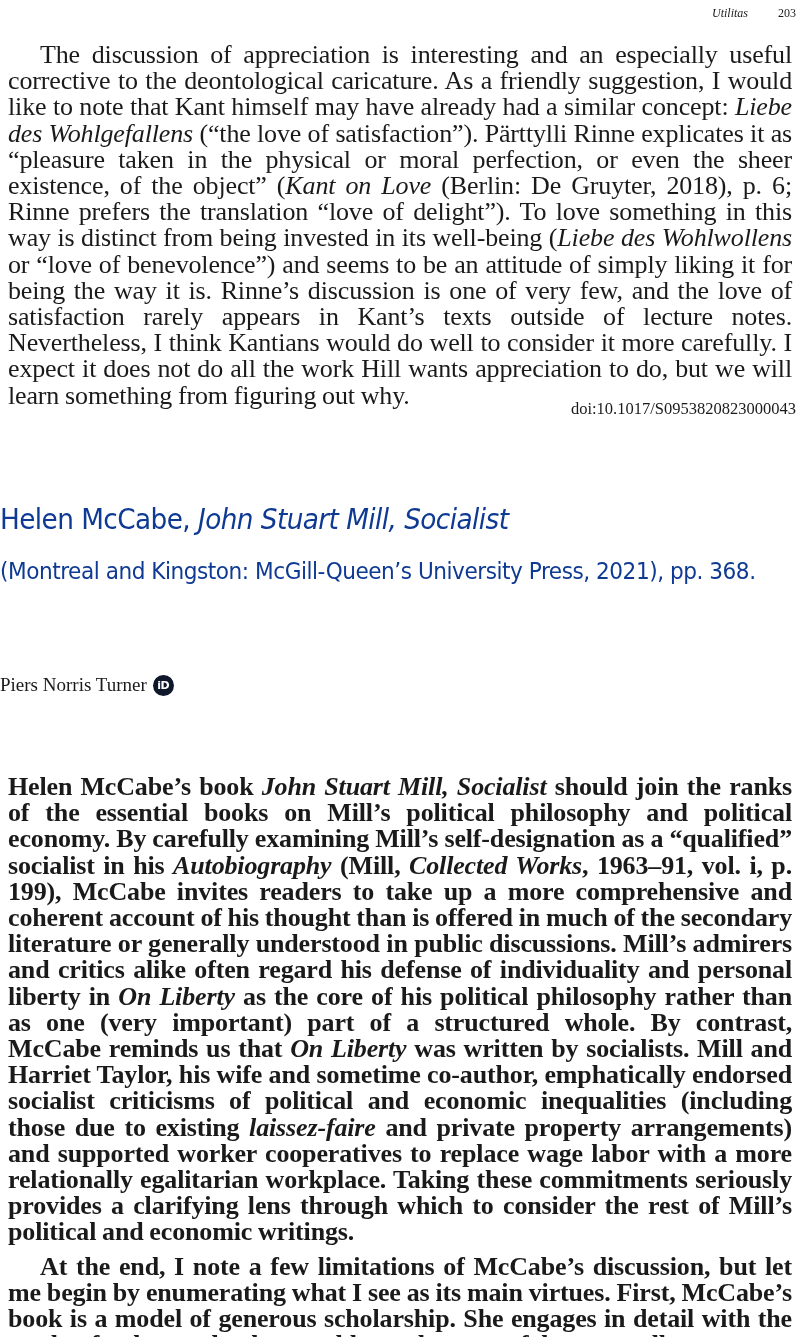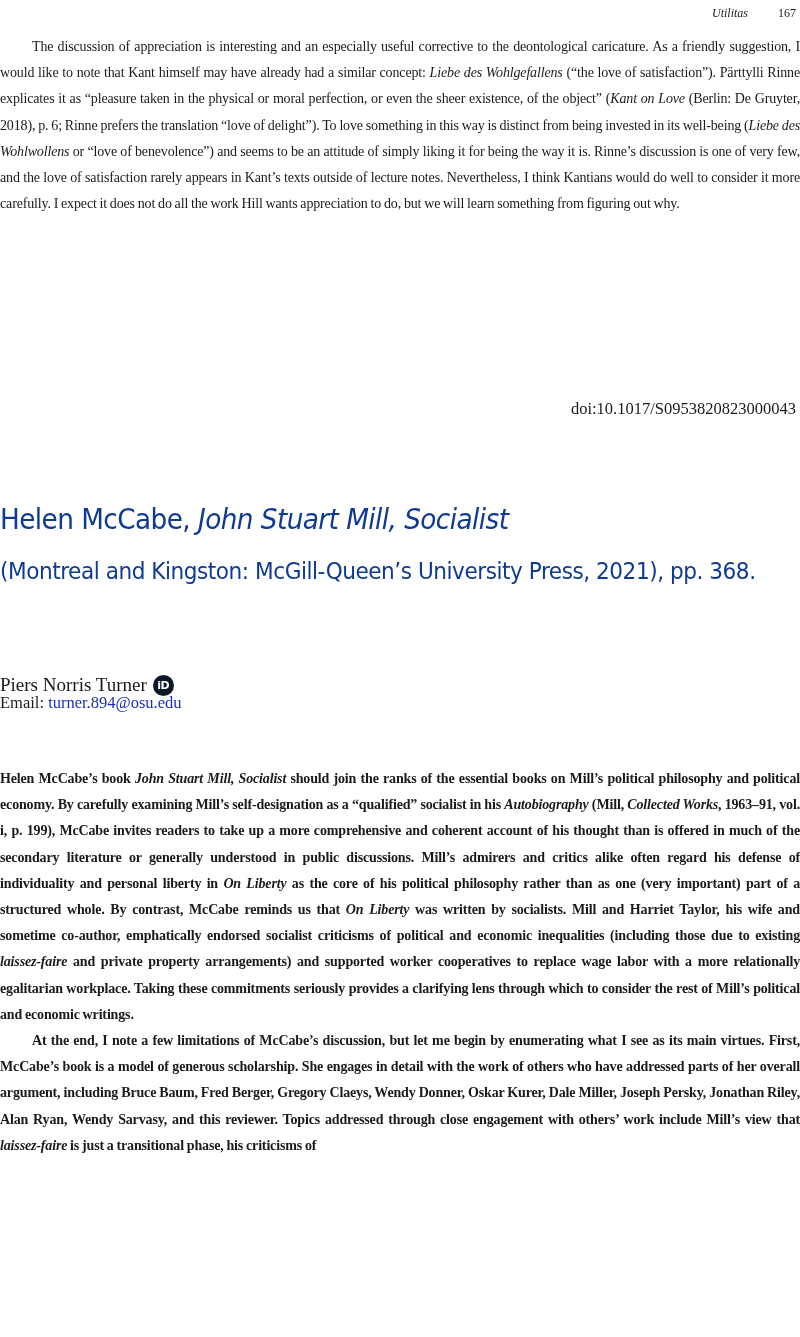--- a/index.html
+++ b/index.html
@@ -25,24 +25,24 @@
       font-size: 12px;
       gap: 30px;
     }
     .running-head .journal { font-style: italic; }
     .page {
       position: absolute;
       left: 0;
       width: 800px;
     }
     .para {
-      font-size: 14px;
+      font-size: 26px;
       line-height: 26.2px;
       text-align: justify;
-      margin: 0;
+      margin: 8px;
       letter-spacing: -0.15px;
       word-spacing: -0.5px;
     }
     .para.indent { text-indent: 32px; }
     .para i { font-style: italic; }
     .doi {
       position: absolute;
       right: 4px;
       font-size: 16.5px;
     }
@@ -101,38 +101,37 @@
       font-size: 16.5px;
       line-height: 22px;
     }
     .affil a { color: #1a2fb8; text-decoration: none; }
   </style>
 </head>
 <body>
 
 <div class="running-head">
   <span class="journal">Utilitas</span>
-  <span class="pagenum">167</span>
+  <span class="pagenum">203</span>
 </div>
 
 <div class="page" style="top:34px;">
   <p class="para indent"><span>The discussion of appreciation is interesting and an especially useful corrective to the deontological caricature. As a friendly suggestion, I would like to note that Kant himself may have already had a similar concept: </span><i>Liebe des Wohlgefallens</i><span> (“the love of satisfaction”). Pärttylli Rinne explicates it as “pleasure taken in the physical or moral perfection, or even the sheer existence, of the object” (</span><i>Kant on Love</i><span> (Berlin: De Gruyter, 2018), p. 6; Rinne prefers the translation “love of delight”). To love something in this way is distinct from being invested in its well-being (</span><i>Liebe des Wohlwollens</i><span> or “love of benevolence”) and seems to be an attitude of simply liking it for being the way it is. Rinne’s discussion is one of very few, and the love of satisfaction rarely appears in Kant’s texts outside of lecture notes. Nevertheless, I think Kantians would do well to consider it more carefully. I expect it does not do all the work Hill wants appreciation to do, but we will learn something from figuring out why.</span></p>
 </div>
 
 <div class="doi" style="top:399px;">doi:10.1017/S0953820823000043</div>
 
 <h1 class="review-title" style="top:503px;"><span>Helen McCabe, </span><i>John Stuart Mill, Socialist</i></h1>
 
 <p class="review-sub" style="top:553px;">(Montreal and Kingston: McGill-Queen’s University Press, 2021), pp. 368.</p>
 
 <div class="author" style="top:674px;">
   <span>Piers Norris Turner</span>
   <span class="orcid">iD</span>
 </div>
 
 <div class="affil" style="top:692px;">
-  <div><span>Email: </span><a>turner.894@osu.edu</a></div>
 </div>
 
 <div class="page" style="top:766px;font-weight:bold;">
   <p class="para"><span>Helen McCabe’s book </span><i>John Stuart Mill, Socialist</i><span> should join the ranks of the essential books on Mill’s political philosophy and political economy. By carefully examining Mill’s self-designation as a “qualified” socialist in his </span><i>Autobiography</i><span> (Mill, </span><i>Collected Works</i><span>, 1963–91, vol. i, p. 199), McCabe invites readers to take up a more comprehensive and coherent account of his thought than is offered in much of the secondary literature or generally understood in public discussions. Mill’s admirers and critics alike often regard his defense of individuality and personal liberty in </span><i>On Liberty</i><span> as the core of his political philosophy rather than as one (very important) part of a structured whole. By contrast, McCabe reminds us that </span><i>On Liberty</i><span> was written by socialists. Mill and Harriet Taylor, his wife and sometime co-author, emphatically endorsed socialist criticisms of political and economic inequalities (including those due to existing </span><i>laissez-faire</i><span> and private property arrangements) and supported worker cooperatives to replace wage labor with a more relationally egalitarian workplace. Taking these commitments seriously provides a clarifying lens through which to consider the rest of Mill’s political and economic writings.</span></p>
   <p class="para indent"><span>At the end, I note a few limitations of McCabe’s discussion, but let me begin by enumerating what I see as its main virtues. First, McCabe’s book is a model of generous scholarship. She engages in detail with the work of others who have addressed parts of her overall argument, including Bruce Baum, Fred Berger, Gregory Claeys, Wendy Donner, Oskar Kurer, Dale Miller, Joseph Persky, Jonathan Riley, Alan Ryan, Wendy Sarvasy, and this reviewer. Topics addressed through close engagement with others’ work include Mill’s view that </span><i>laissez-faire</i><span> is just a transitional phase, his criticisms of</span></p>
 </div>
 
 </body></html>

